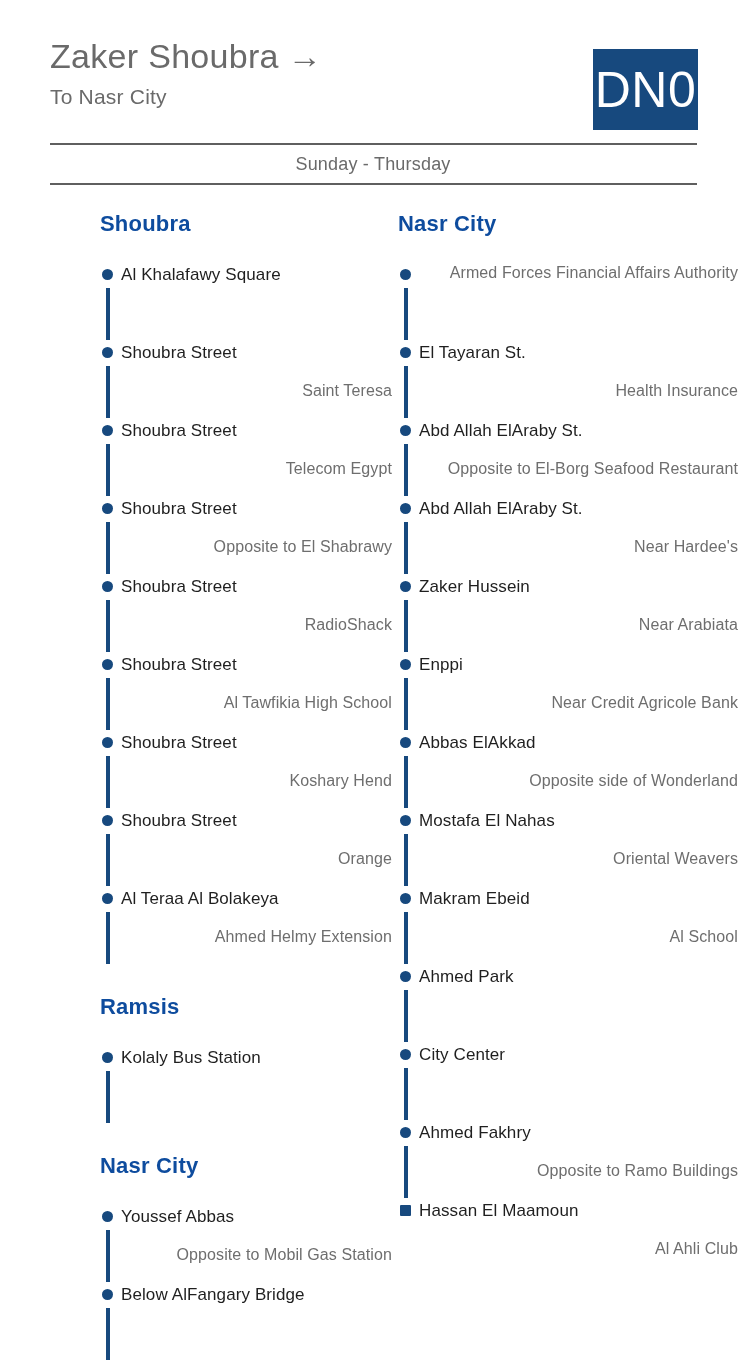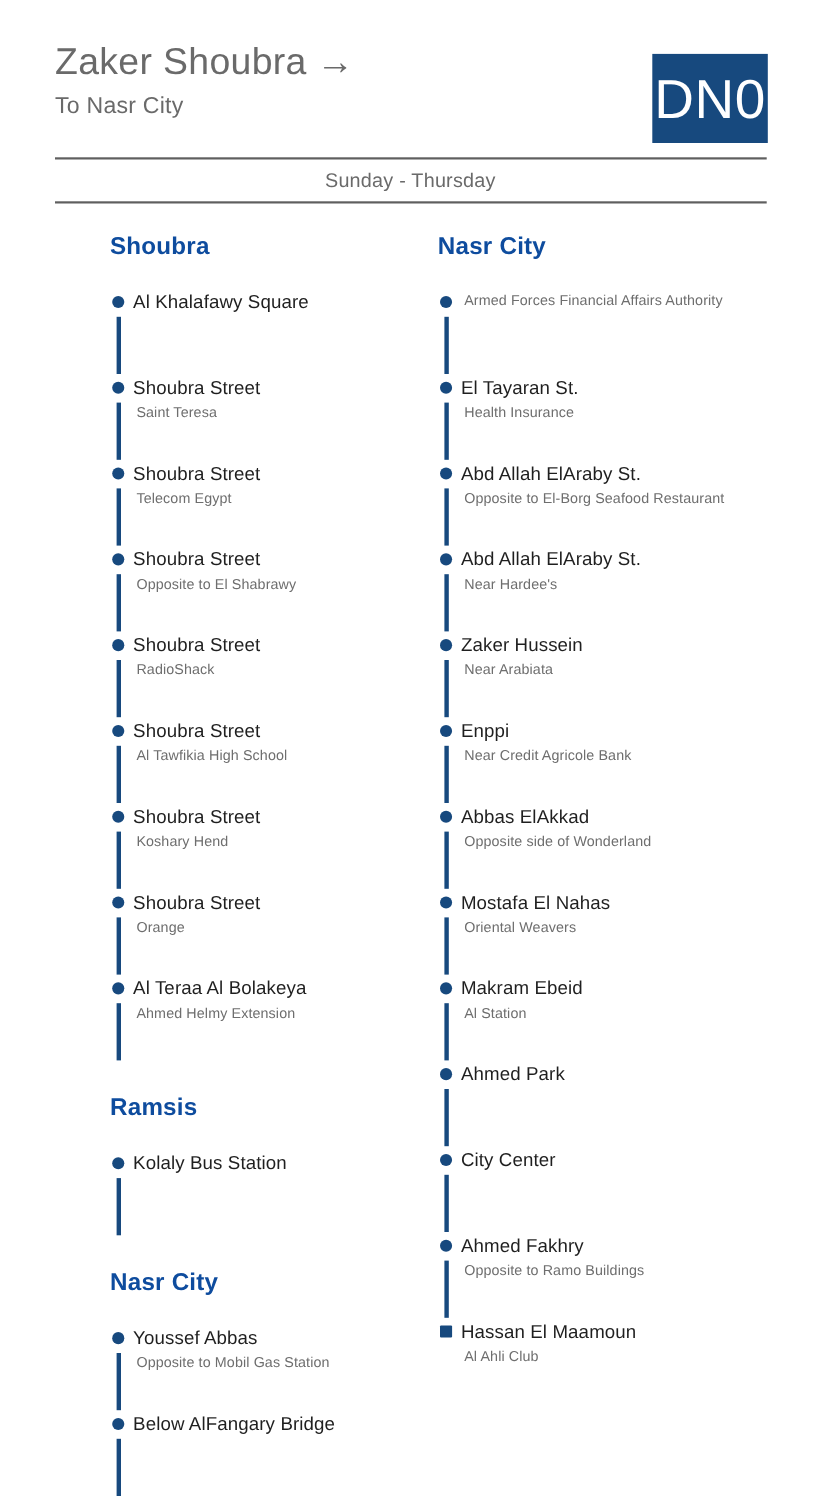--- a/index.html
+++ b/index.html
@@ -73,23 +73,23 @@
   .route-line{
     position:absolute;left:6px;top:23px;
     width:4px;height:52px;background:var(--navy);
   }
   .stop-title{
     margin-left:21px;
     font-size:17px;line-height:20px;font-weight:500;
     color:var(--ink);letter-spacing:.1px;white-space:nowrap;
   }
   .stop-detail{
-    margin-left:24px;margin-top:4px;
-    font-size:13px;line-height:15px;
-    color:var(--gray2);letter-spacing:.1px;white-space:nowrap;
+    margin-left:24px;margin-top:20px;
+    font-size:16px;line-height:15px;
+    color:var(--gray2);letter-spacing:.1px;white-space:nowrap;text-align:right;
   }
 </style>
 </head>
 <body>
 
 <div class="page">
 
   <div class="title">
     <span>Zaker Shoubra</span><span class="arrow">→</span>
   </div>
@@ -222,21 +222,21 @@
       <div class="stop">
         <span class="marker circle"></span>
         <span class="route-line"></span>
         <div class="stop-title">Mostafa El Nahas</div>
         <div class="stop-detail">Oriental Weavers</div>
       </div>
       <div class="stop">
         <span class="marker circle"></span>
         <span class="route-line"></span>
         <div class="stop-title">Makram Ebeid</div>
-        <div class="stop-detail">Al Station</div>
+        <div class="stop-detail">Al School</div>
       </div>
       <div class="stop">
         <span class="marker circle"></span>
         <span class="route-line"></span>
         <div class="stop-title">Ahmed Park</div>
       </div>
       <div class="stop">
         <span class="marker circle"></span>
         <span class="route-line"></span>
         <div class="stop-title">City Center</div>

